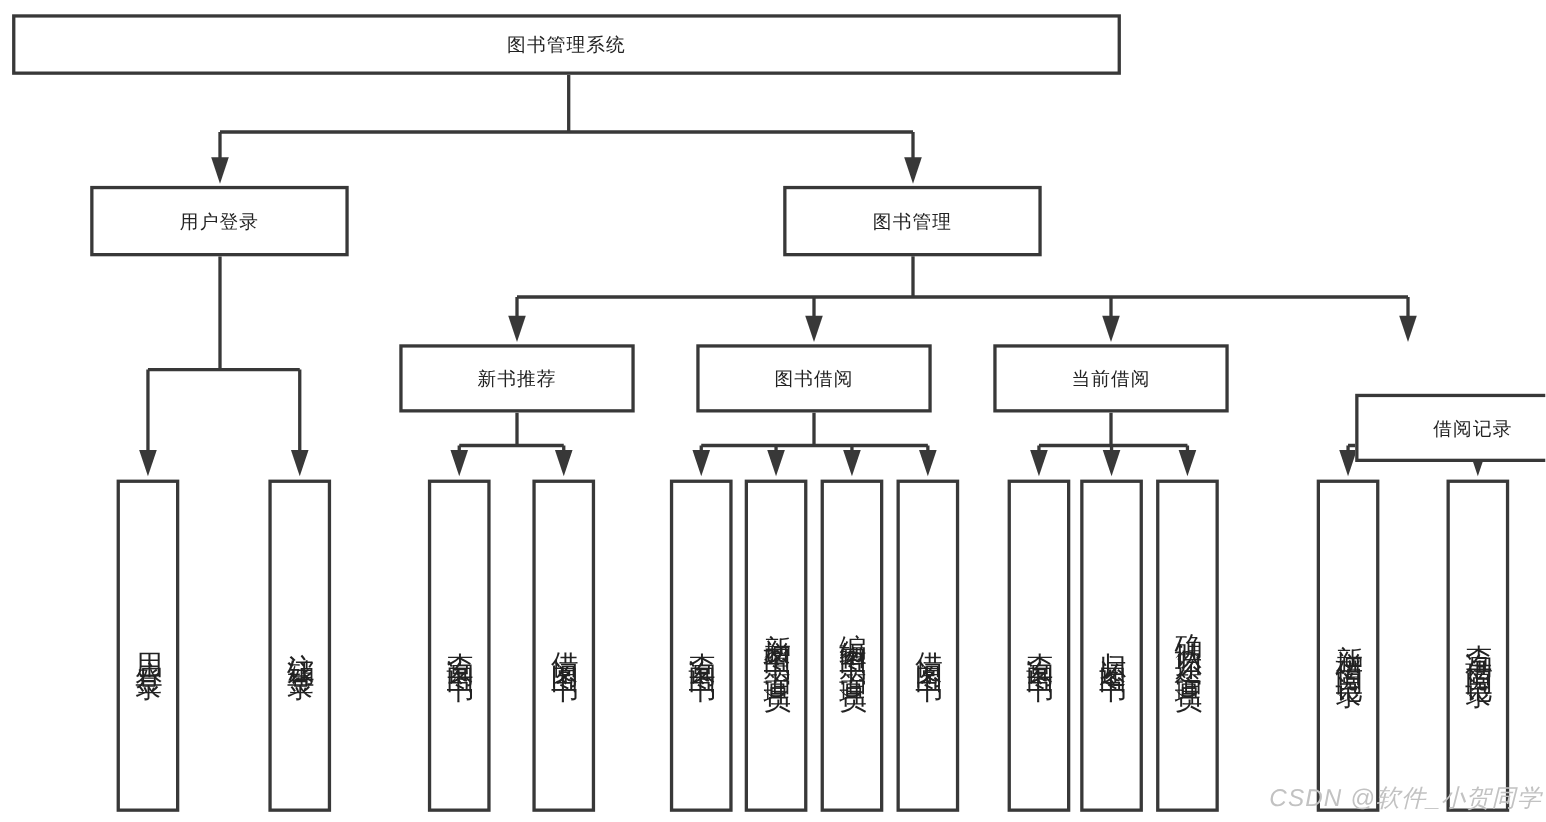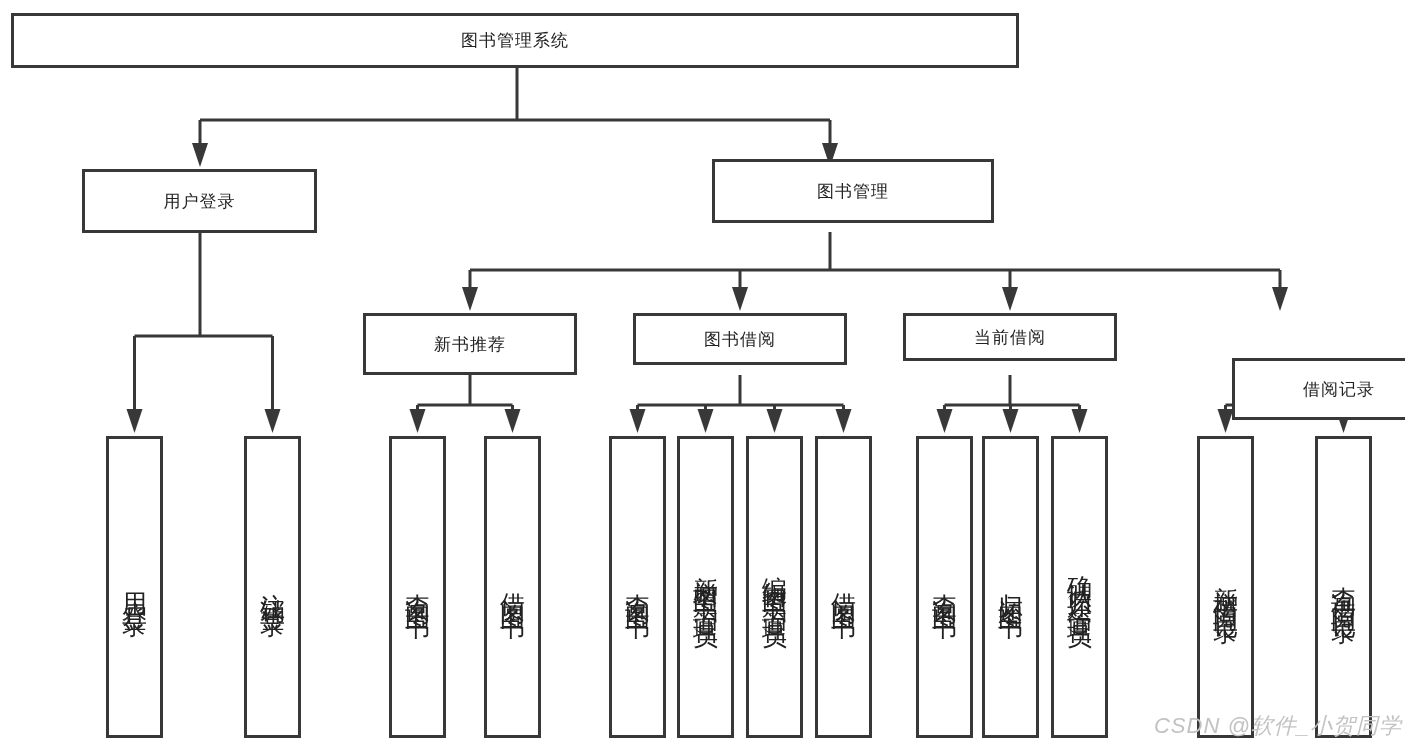--- a/index.html
+++ b/index.html
@@ -91,25 +91,25 @@
     <g>
       <path d="M1280 375 V405 M1225.5 405 H1343.5 M1225.5 405 V412 M1343.5 405 V412"></path>
       <polygon points="1217.5,409 1233.5,409 1225.5,433"></polygon>
       <polygon points="1335.5,409 1351.5,409 1343.5,433"></polygon>
     </g>
   </svg>
 
   <div class="node h" style="left:11px;top:13px;width:1008px;height:55px;">图书管理系统</div>
 
   <div class="node h" style="left:82px;top:169px;width:235px;height:64px;">用户登录</div>
-  <div class="node h" style="left:712px;top:159px;width:282px;height:64px;">图书管理</div>
+  <div class="node h" style="left:712px;top:169px;width:235px;height:64px;">图书管理</div>
 
   <div class="node h" style="left:363px;top:313px;width:214px;height:62px;">新书推荐</div>
-  <div class="node h" style="left:633px;top:313px;width:214px;height:52px;">图书借阅</div>
-  <div class="node h" style="left:903px;top:313px;width:214px;height:48px;">当前借阅</div>
+  <div class="node h" style="left:633px;top:313px;width:214px;height:62px;">图书借阅</div>
+  <div class="node h" style="left:903px;top:313px;width:214px;height:62px;">当前借阅</div>
   <div class="node h" style="left:1232px;top:313px;width:214px;height:62px;margin-top:45px;">借阅记录</div>
 
   <div class="node v" style="left:106px;top:436px;width:57px;height:302px;">用户登录</div>
   <div class="node v" style="left:244px;top:436px;width:57px;height:302px;">注销登录</div>
 
   <div class="node v" style="left:389px;top:436px;width:57px;height:302px;">查询图书</div>
   <div class="node v" style="left:484px;top:436px;width:57px;height:302px;">借阅图书</div>
 
   <div class="node v" style="left:609px;top:436px;width:57px;height:302px;">查询图书</div>
   <div class="node v" style="left:677px;top:436px;width:57px;height:302px;">新增图书（管理员）</div>

